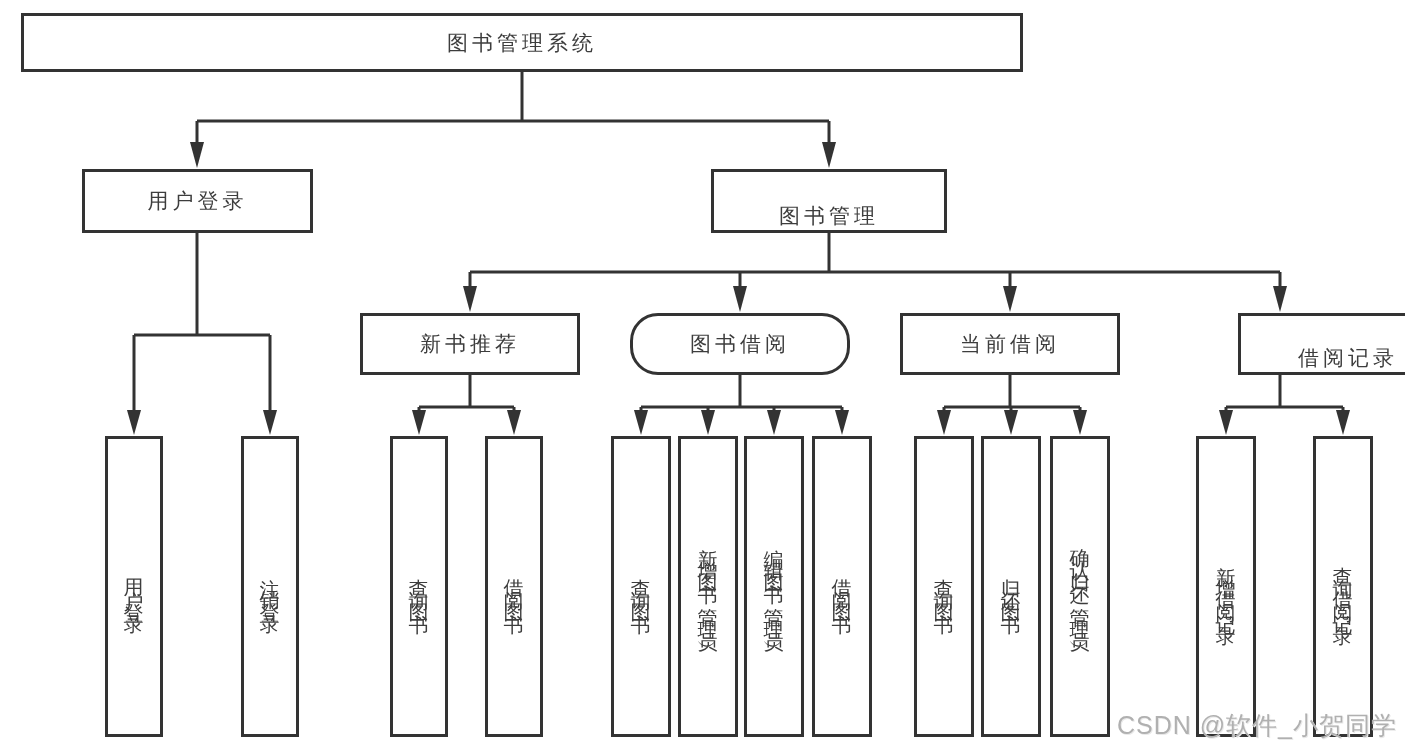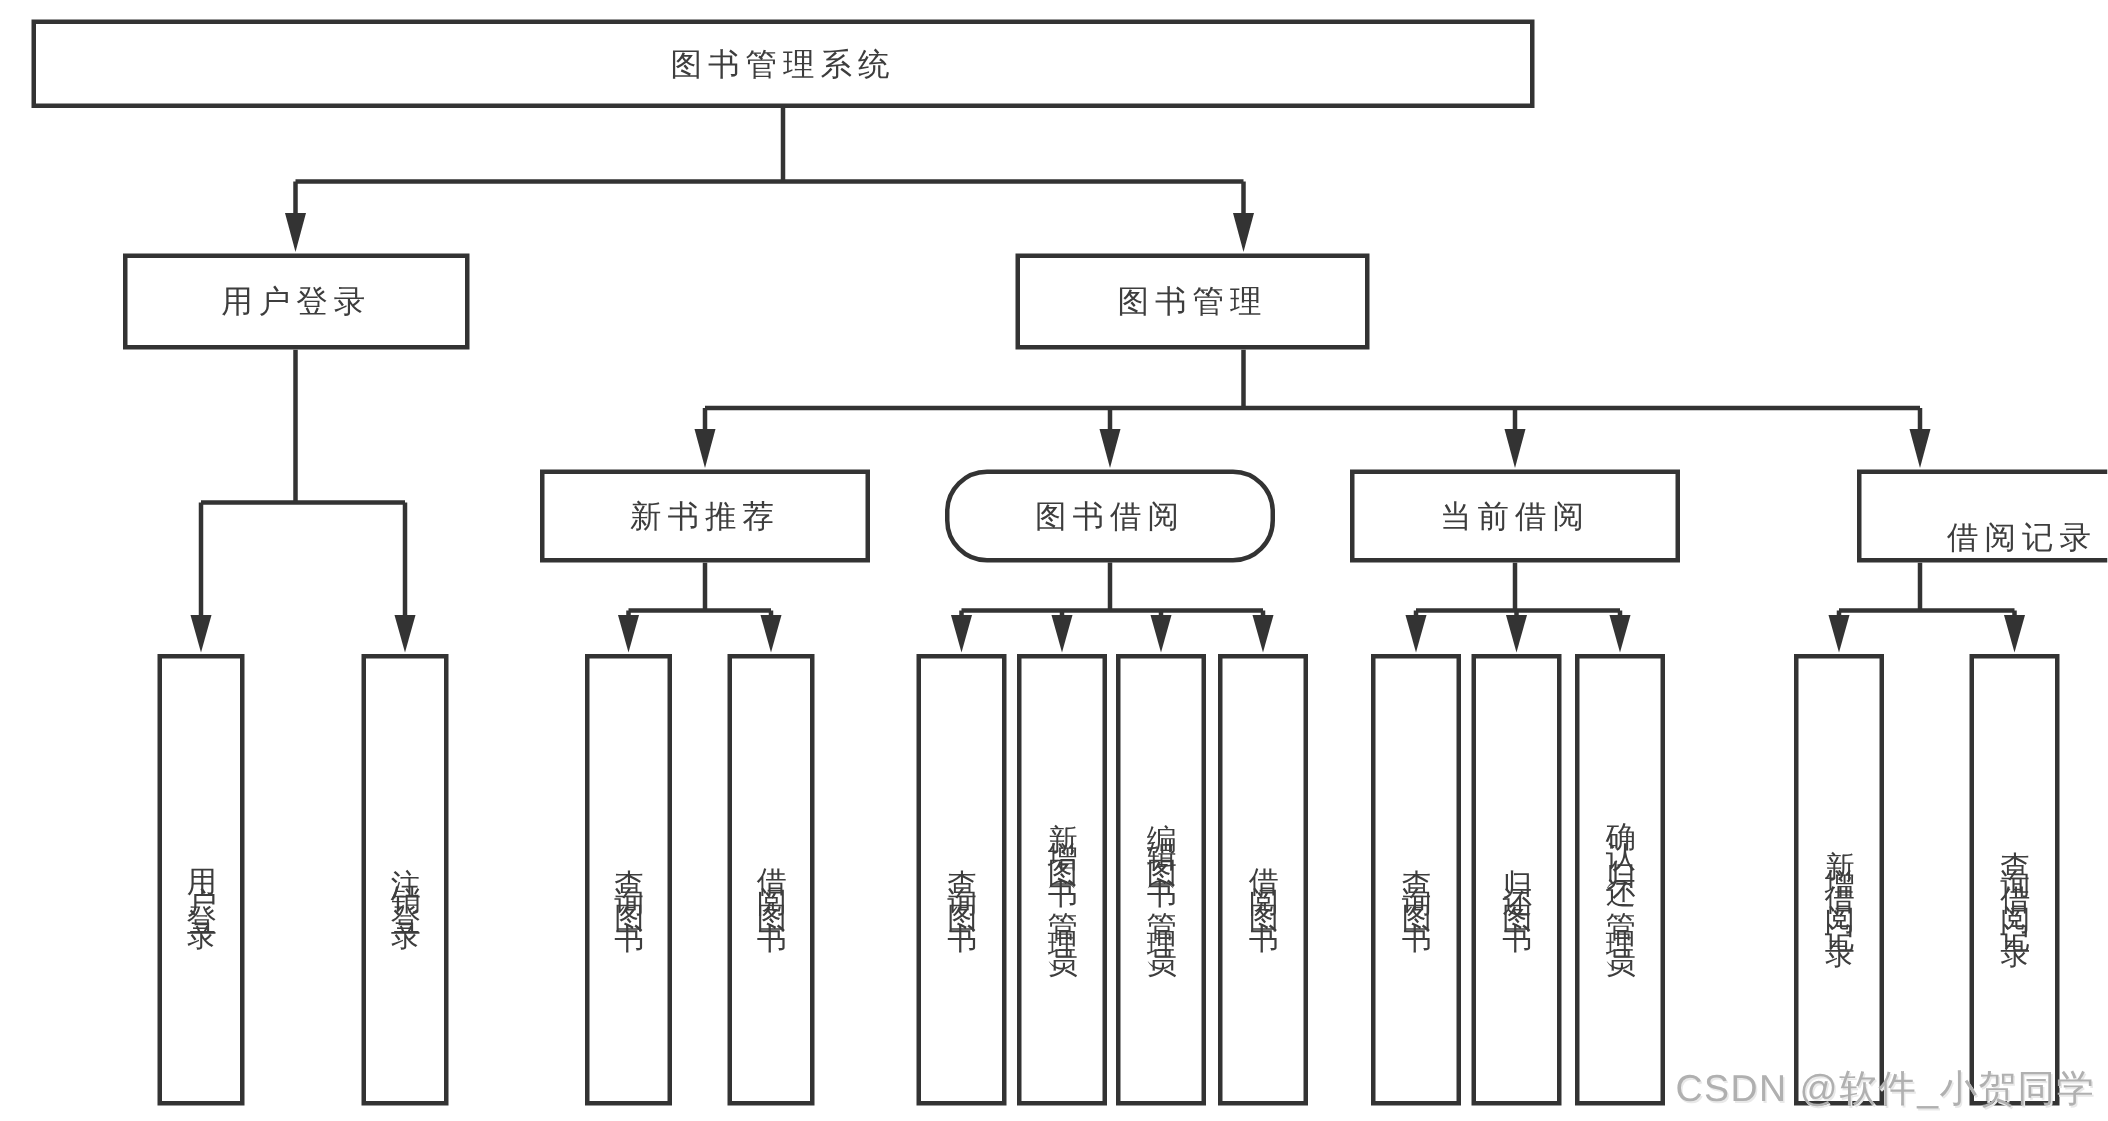--- a/index.html
+++ b/index.html
@@ -40,21 +40,21 @@
     text-orientation: mixed;
     font-size: 20px;
     letter-spacing: 12px;
     color: #3d3d3d;
     line-height: 1;
   }
   
   .n-root     { left: 21px;  top: 13px;  width: 1002px; height: 59px; }
   
   .n-login    { left: 82px;  top: 169px; width: 231px; height: 64px; }
-  .n-bookmgmt { left: 677px; top: 169px; width: 236px; height: 64px; }
+  .n-bookmgmt { left: 711px; top: 169px; width: 236px; height: 64px; align-items: flex-end; }
   
   .lvl3 { top: 313px; height: 62px; width: 220px; }
   .n-newbook  { left: 360px; justify-content: center; }
   .n-borrow   { left: 630px; border-radius: 28px; }
   .n-current  { left: 900px; }
   .n-records  { left: 1238px; align-items: flex-end; }
   
   .leaf { top: 436px; height: 301px; width: 60px; }
   .n-l-userlogin  { left: 105px; width: 58px; }
   .n-l-logout     { left: 241px; width: 58px; }

